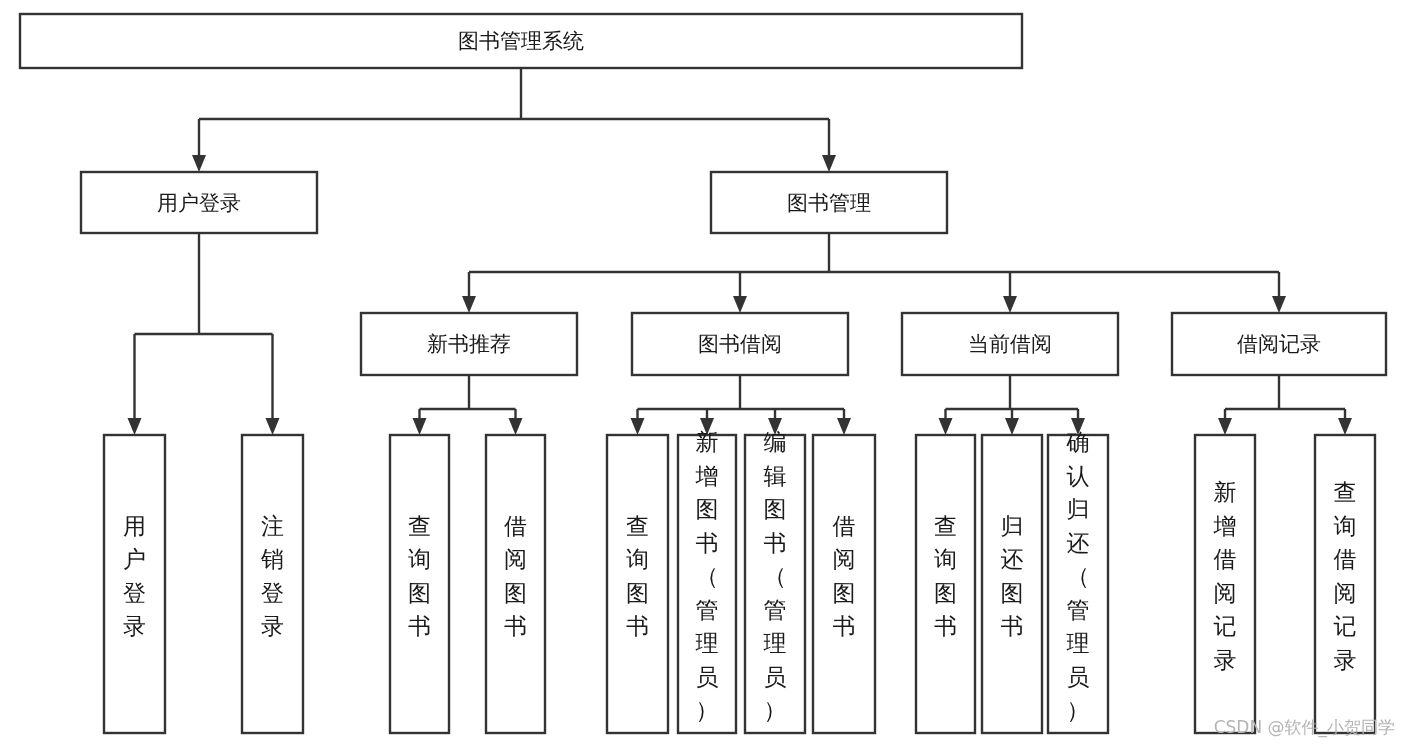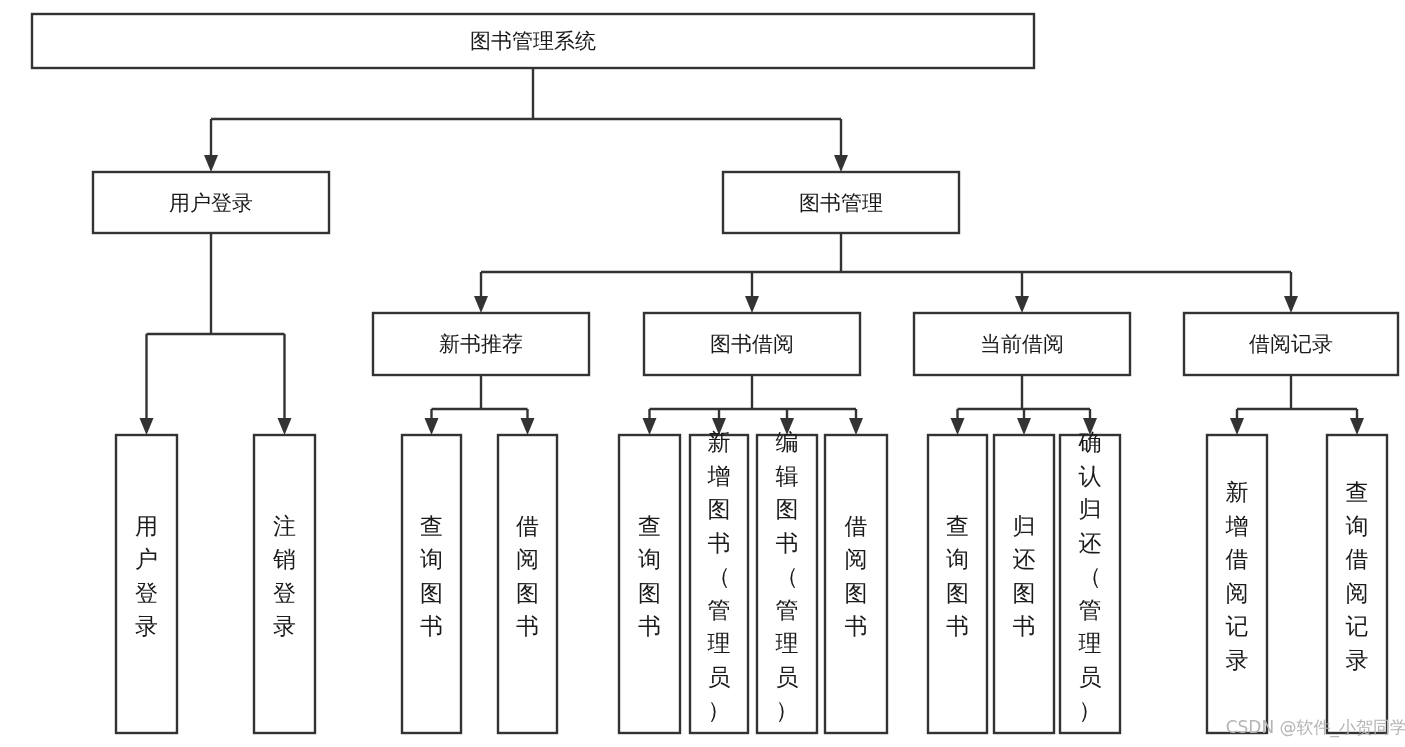--- a/index.html
+++ b/index.html
@@ -13,21 +13,20 @@
     height: 747px;
     font-family: "DejaVu Sans", "Liberation Sans", sans-serif;
     overflow: hidden;
     position: relative;
   }
   #diagram-root {
     position: relative;
     width: 1306px;
     height: 747px;
     background: #ffffff;
-    margin-left: 12px;
   }
   svg#diagram-svg {
     position: absolute;
     left: 0;
     top: 0;
     width: 1405px;
     height: 747px;
     display: block;
   }
   .node-box {

